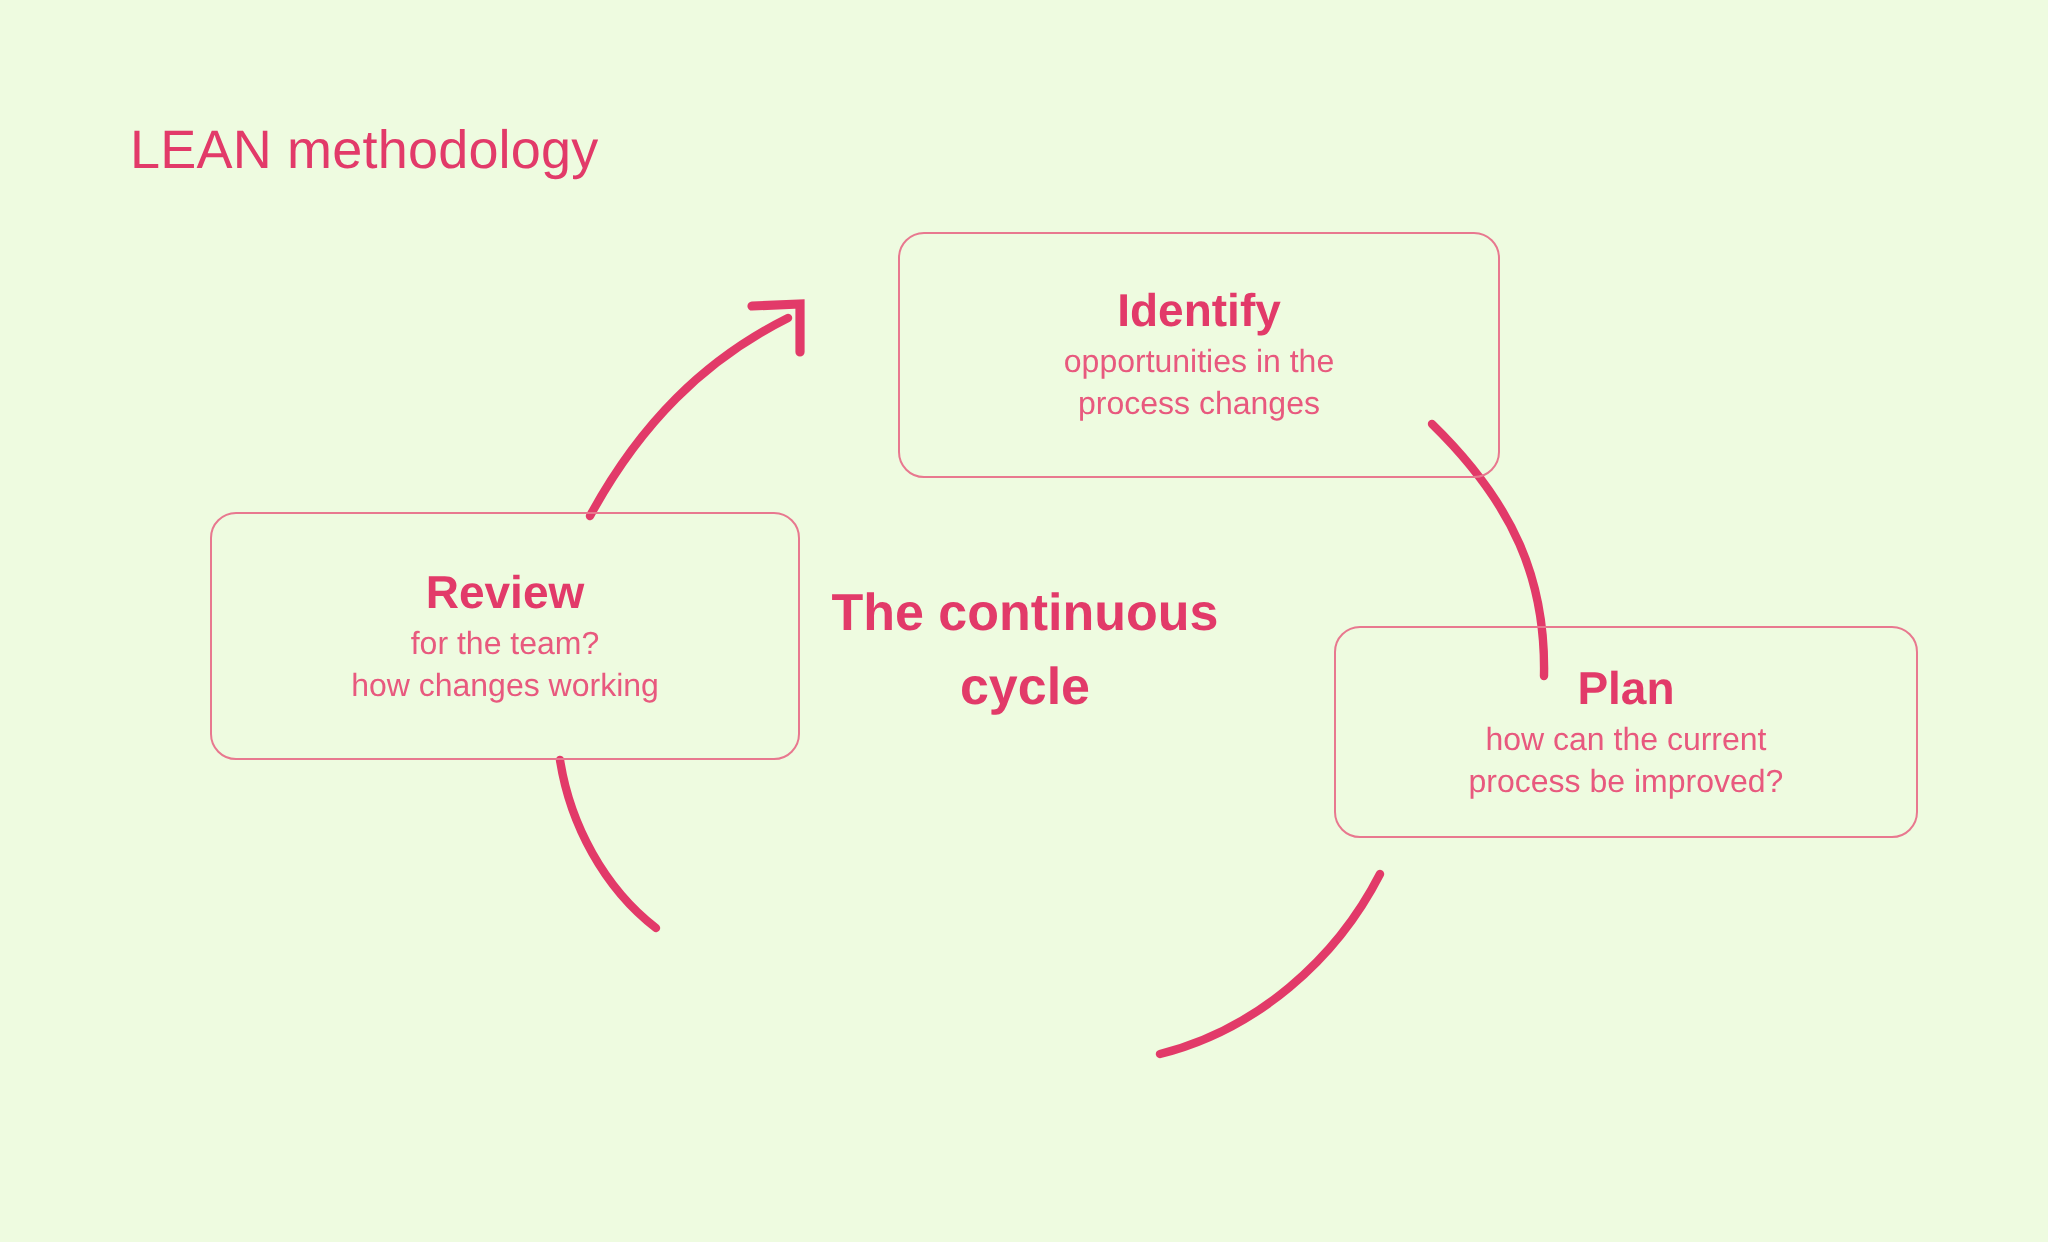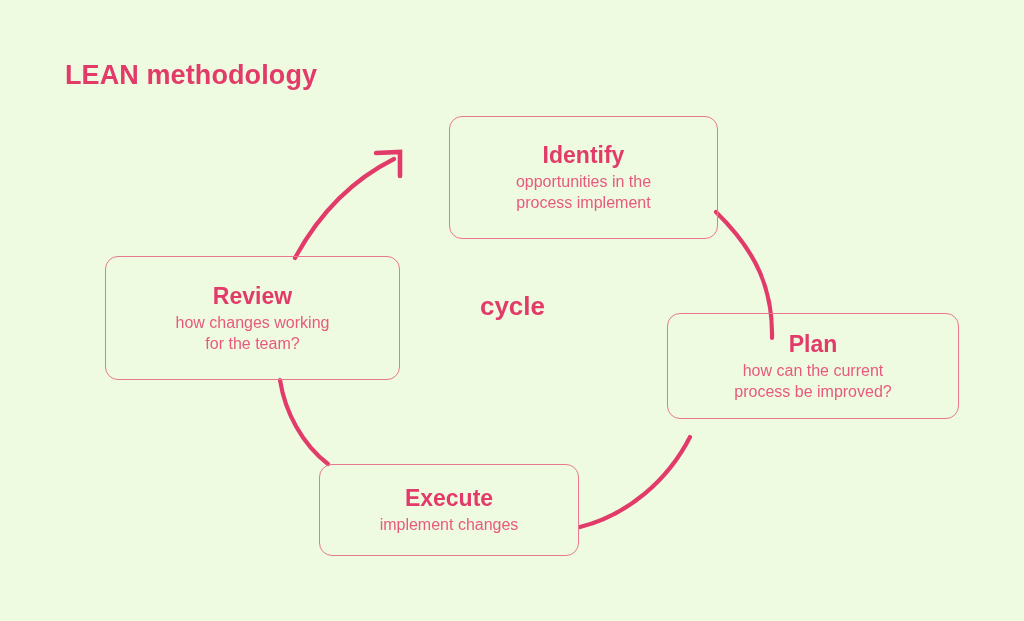--- a/index.html
+++ b/index.html
@@ -19,21 +19,21 @@
     width: 1024px;
     height: 621px;
   }
 
   
   #page-title {
     position: absolute;
     left: 65px;
     top: 60px;
     font-size: 27px;
-    font-weight: bold;
+    font-weight: normal;
     color: #e23a69;
     letter-spacing: 0.1px;
     white-space: nowrap;
   }
 
   
   #arcs {
     position: absolute;
     left: 0;
     top: 0;
@@ -62,21 +62,21 @@
     line-height: 1.22;
     margin-bottom: 3px;
   }
   .stage-desc {
     font-size: 16px;
     font-weight: normal;
     color: #e8597e;
     line-height: 1.3;
   }
 
-  #box-identify { left: 449px; top: 116px;  width: 269px; height: 123px; }
+  #box-identify { left: 449px; top: 116px;  width: 301px; height: 123px; }
   #box-plan     { left: 667px; top: 313px;  width: 292px; height: 106px; }
   #box-execute  { left: 319px; top: 464px;  width: 260px; height:  92px; }
   #box-review   { left: 65px;  top: 256px;  width: 295px; height: 124px; margin-left: 40px; }
 
   
   #center-label {
     position: absolute;
     left: 385px;
     top: 288px;
     width: 255px;
@@ -104,44 +104,39 @@
     <path d="M 328 464 C 302 444 285 412 280 380" fill="none" stroke="#e23a69" stroke-width="4.2" stroke-linecap="round"></path>
 
     <path d="M 295 258 C 320 212 352 180 394 159" fill="none" stroke="#e23a69" stroke-width="4.2" stroke-linecap="round"></path>
     <path d="M 376 153 L 400 152 L 400 176" fill="none" stroke="#e23a69" stroke-width="4.6" stroke-linecap="round" stroke-linejoin="miter"></path>
   </svg>
 
   <div class="stage-box" id="box-identify">
     <div class="stage-title">Identify</div>
     <div class="stage-desc">
       <div>opportunities in the</div>
-      <div>process implement</div>
+      <div>process changes</div>
     </div>
   </div>
 
   <div class="stage-box" id="box-plan">
     <div class="stage-title">Plan</div>
     <div class="stage-desc">
       <div>how can the current</div>
       <div>process be improved?</div>
     </div>
   </div>
 
-  <div class="stage-box" id="box-execute">
-    <div class="stage-title">Execute</div>
-    <div class="stage-desc">
-      <div>implement changes</div>
-    </div>
-  </div>
 
   <div class="stage-box" id="box-review">
     <div class="stage-title">Review</div>
     <div class="stage-desc">
+      <div>for the team?</div>
       <div>how changes working</div>
-      <div>for the team?</div>
     </div>
   </div>
 
   <div id="center-label">
+    <span>The continuous</span>
     <span>cycle</span>
   </div>
 
 </div>
 
 </body></html>

